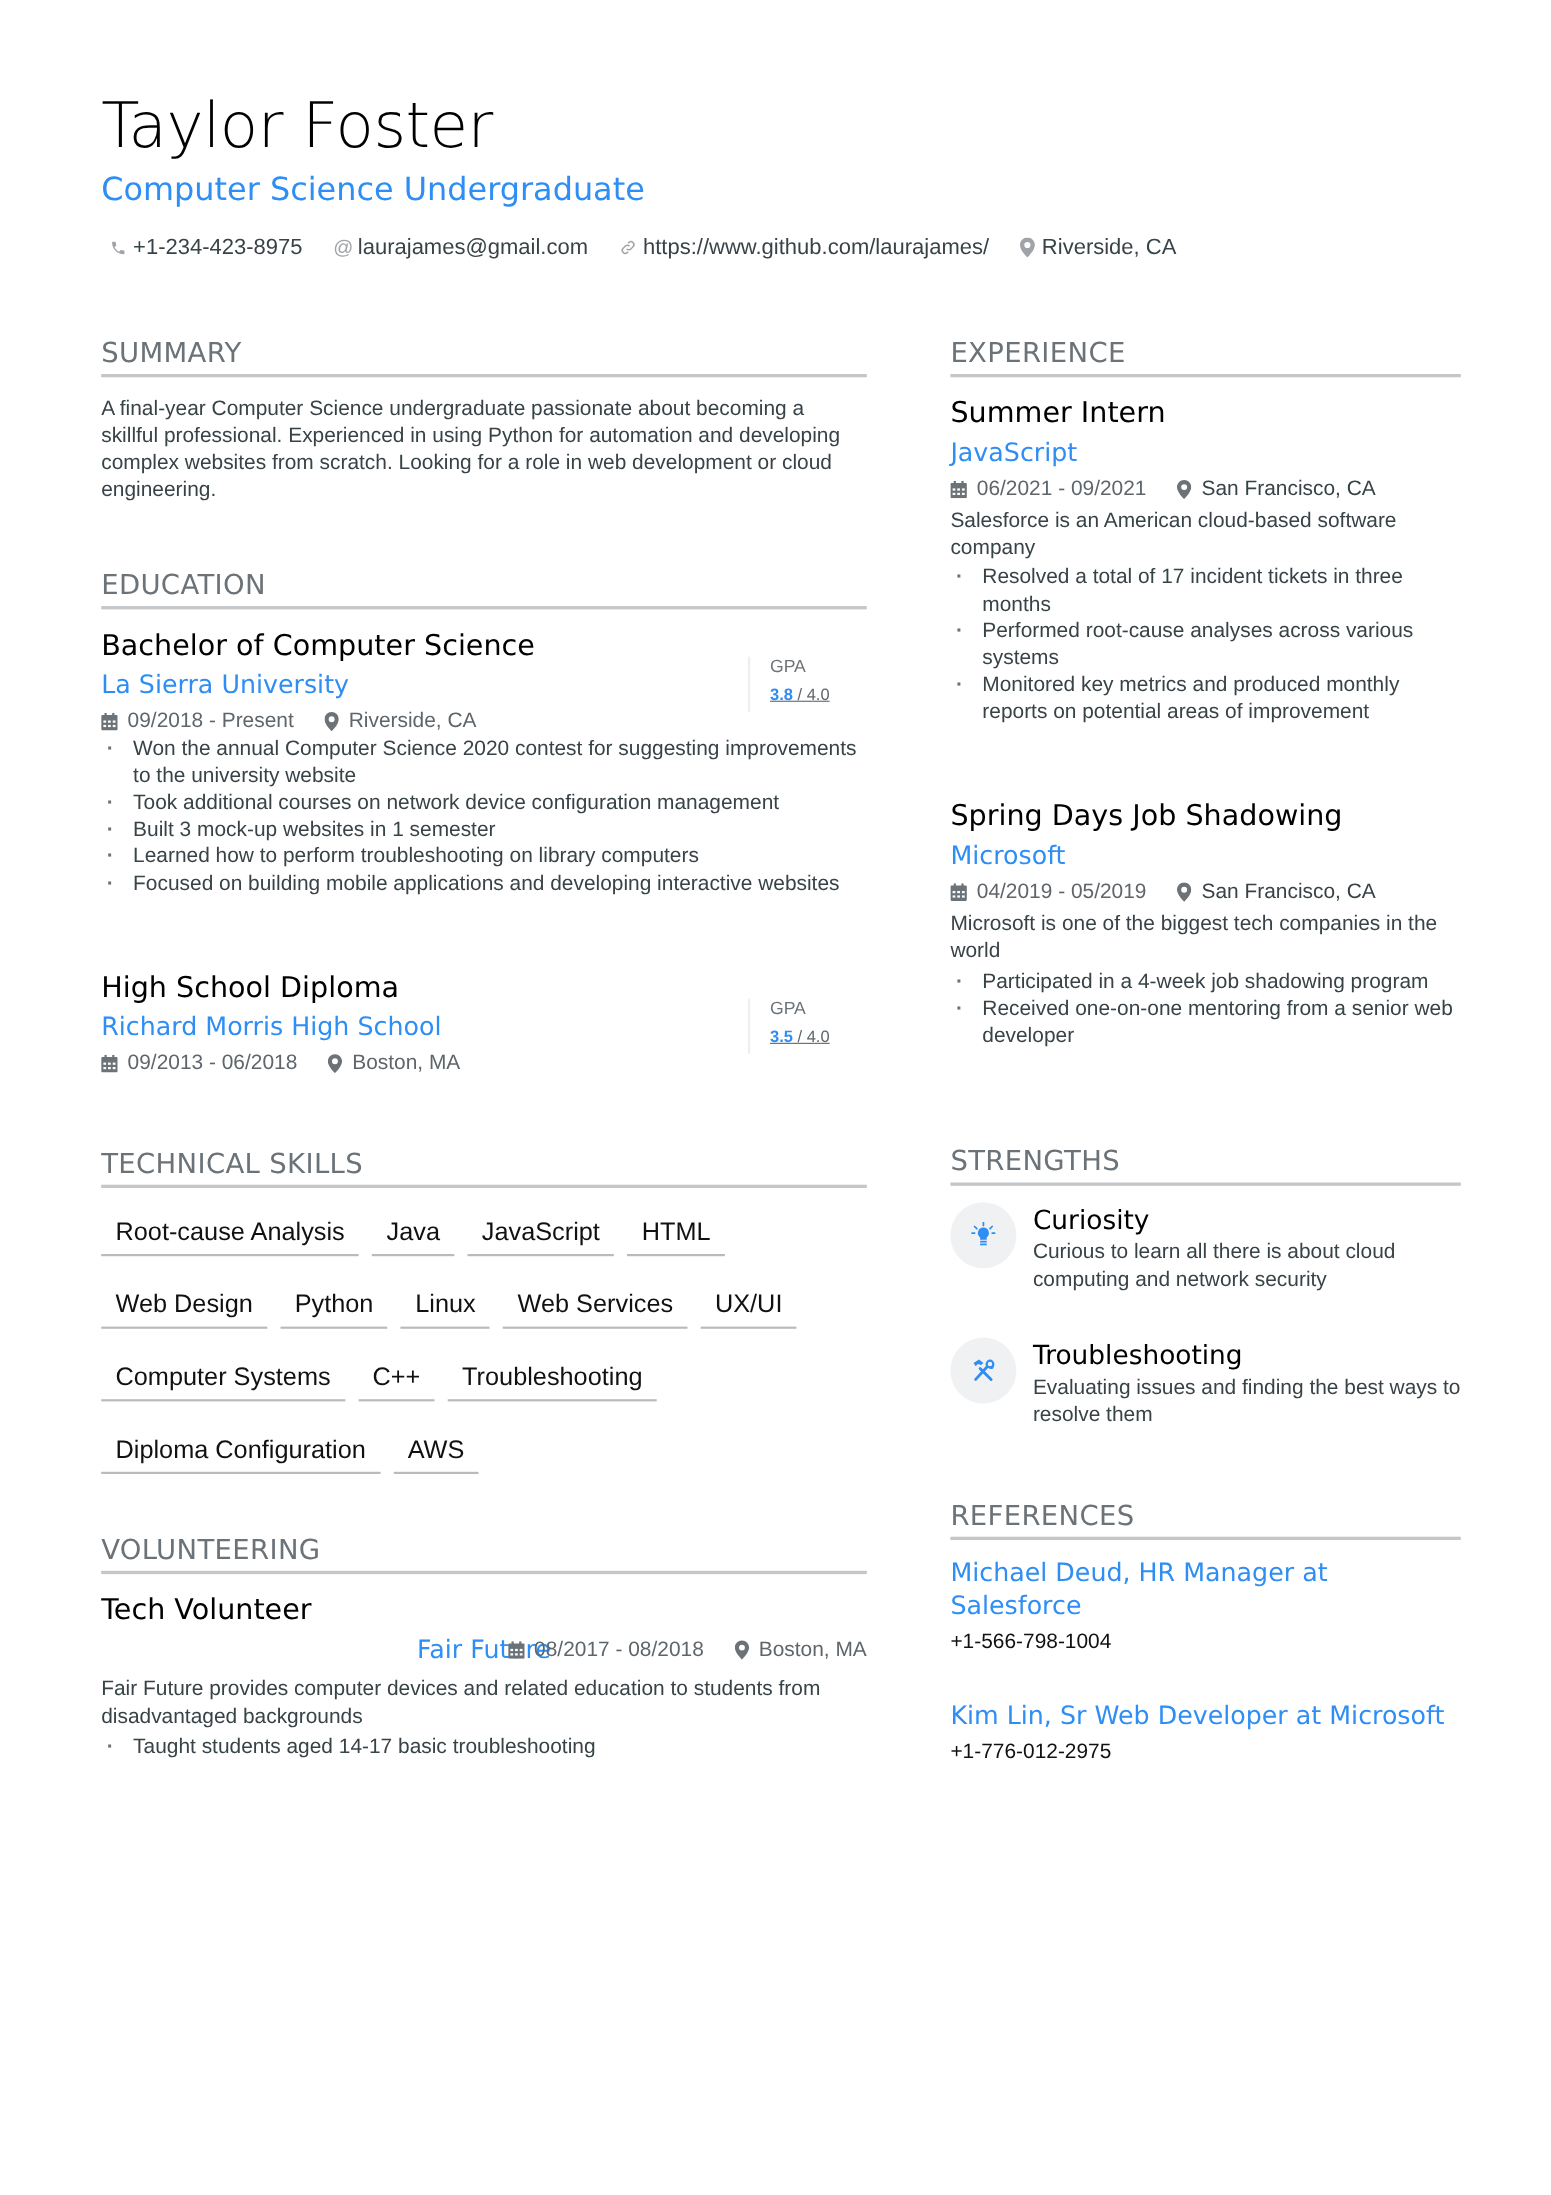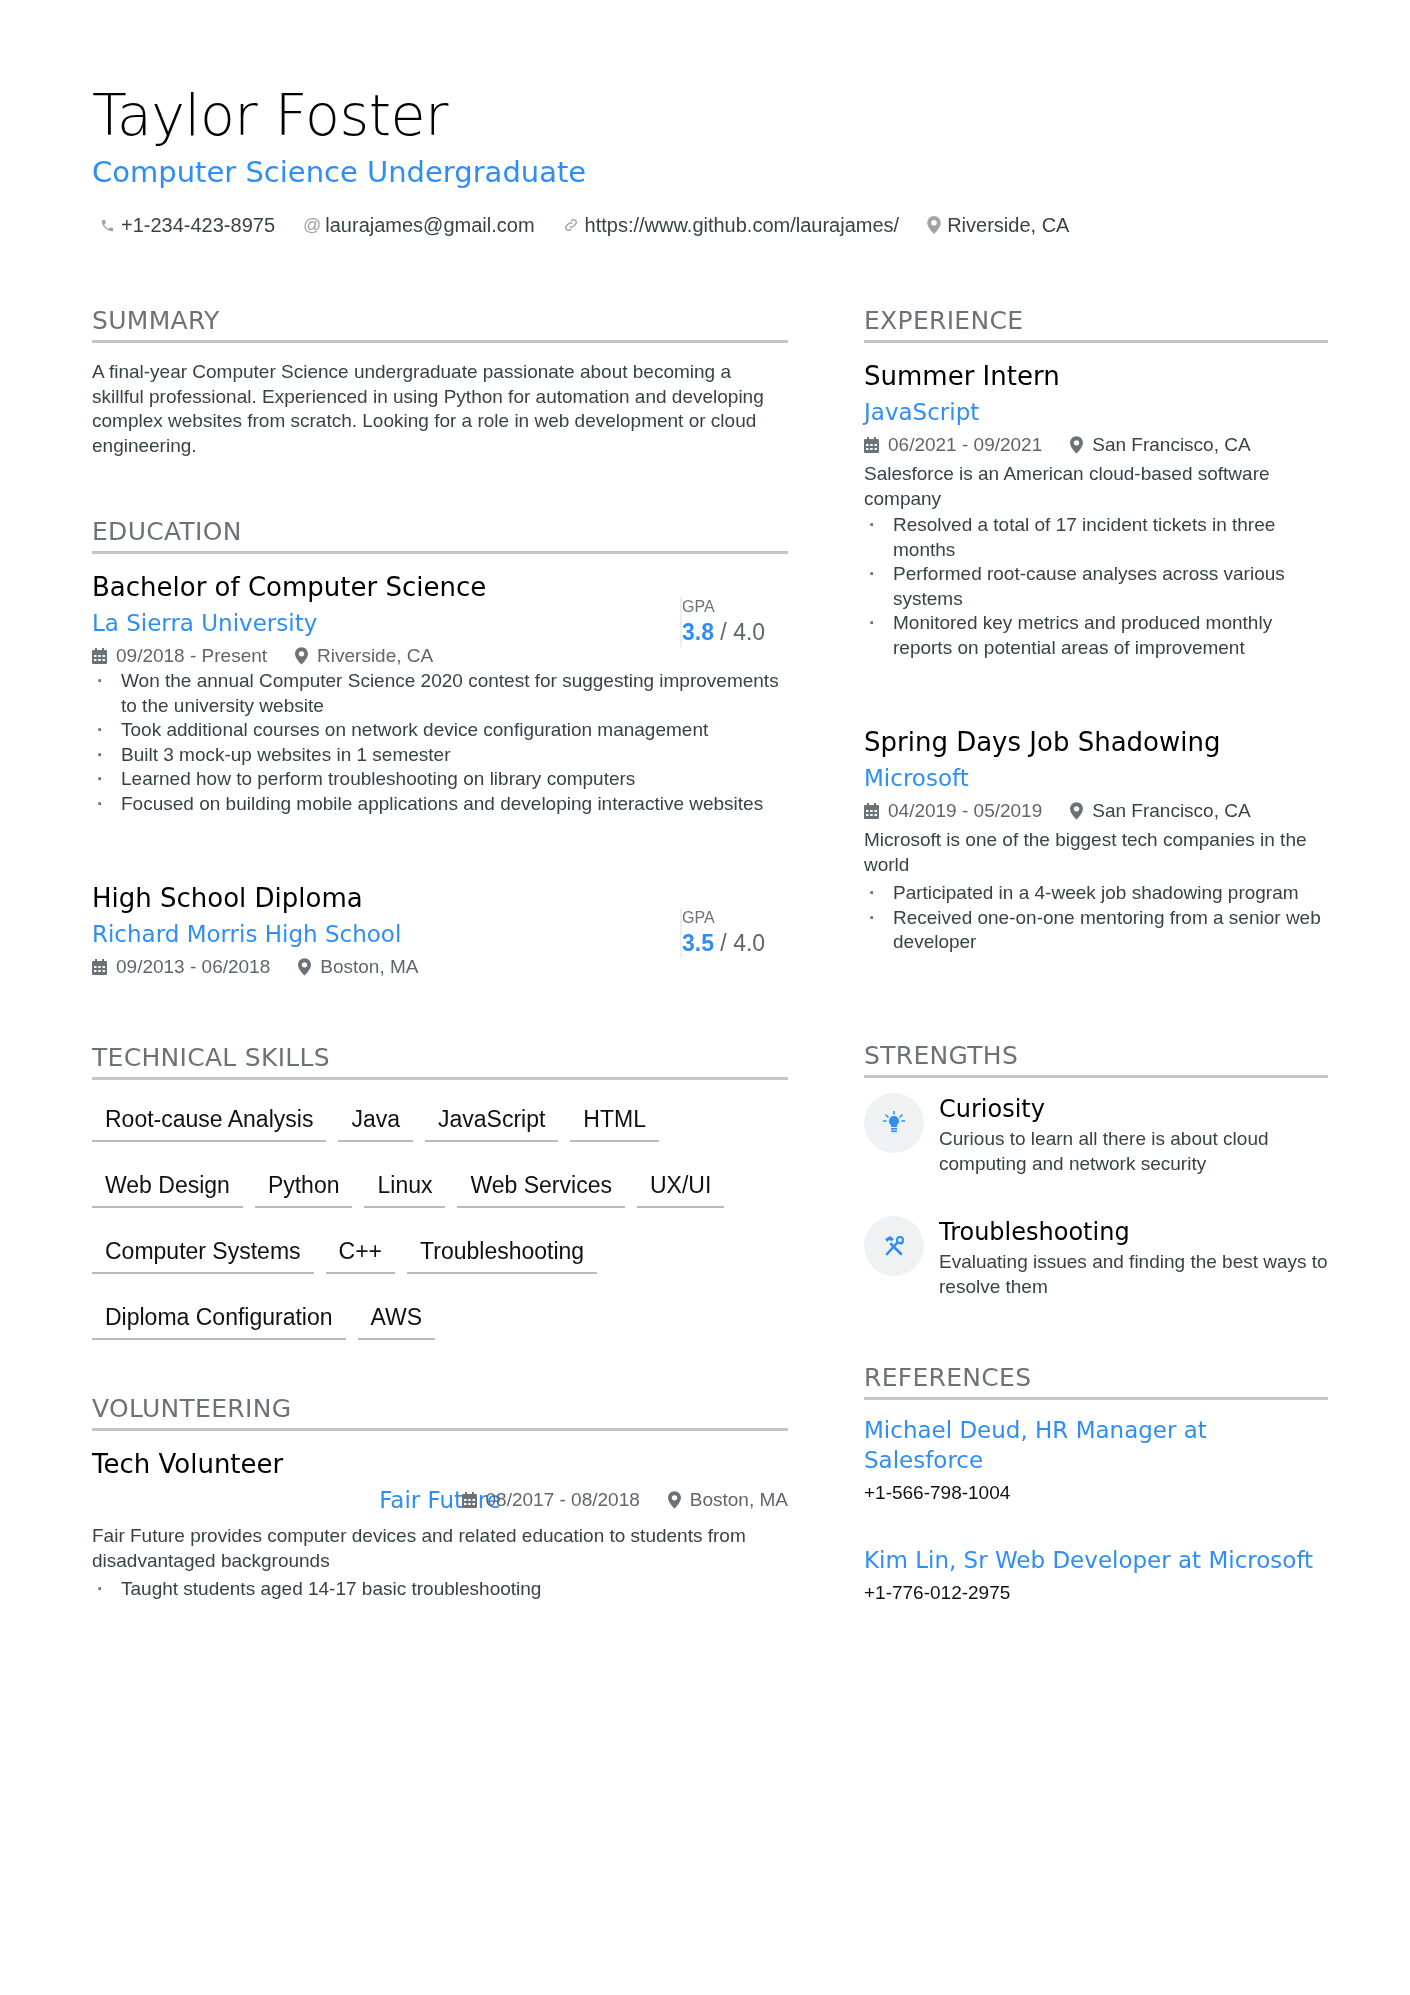--- a/index.html
+++ b/index.html
@@ -26,23 +26,23 @@
   .h-title { font-family: "DejaVu Sans", sans-serif; font-size: 26px; color: #000; line-height: 36px; white-space: nowrap; }
   .h-sub { font-family: "DejaVu Sans", sans-serif; font-size: 23px; color: #2f8ef4; line-height: 36px; white-space: nowrap; }
   .meta { display: flex; align-items: center; font-size: 19px; color: #5f666b; line-height: 26px; white-space: nowrap; }
   .meta .m-item { display: flex; align-items: center; margin-right: 28px; }
   .meta svg { margin-right: 9px; }
   .desc { font-size: 19px; line-height: 24.5px; color: #384347; }
   ul.bullets { list-style: none; }
   ul.bullets li { position: relative; padding-left: 29px; font-size: 19px; line-height: 24.5px; color: #384347; }
   ul.bullets li::before { content: "·"; position: absolute; left: 5px; top: 0; color: #6b7378; font-weight: bold; }
 
-  .gpa { position: absolute; right: 0; width: 108px; border-left: 2px solid #eceeef; }
+  .gpa { position: absolute; right: 0; width: 108px; border-left: 2px solid #eceeef; padding-left: 18px; }
   .gpa-label { font-size: 16px; color: #6b7378; line-height: 20px; }
-  .gpa-val { font-size: 23px; line-height: 30px; color: #5f666b; white-space: nowrap; }
+  .gpa-val { font-size: 15px; line-height: 30px; color: #5f666b; white-space: nowrap; text-decoration: underline; }
   .gpa-val .score { color: #2f8ef4; font-weight: bold; }
 
   .skills { position: absolute; left: 0; width: 100%; display: flex; flex-wrap: wrap; }
   .skill { font-size: 23px; color: #111; line-height: 30px; padding: 12px 13px 6px 13px; border-bottom: 2px solid #b8bbbe; margin-right: 12px; margin-bottom: 16px; white-space: nowrap; }
 
   .strength { position: absolute; left: 0; width: 100%; }
   .s-icon { position: absolute; left: 0; top: 0; width: 60px; height: 60px; border-radius: 50%; background: #f0f1f2; display: flex; align-items: center; justify-content: center; }
   .s-body { position: absolute; left: 75px; top: 0; right: 0; }
   .s-title { font-family: "DejaVu Sans", sans-serif; font-size: 24px; color: #000; line-height: 32px; }
   .s-desc { font-size: 19px; line-height: 24.5px; color: #384347; margin-top: 2px; }

